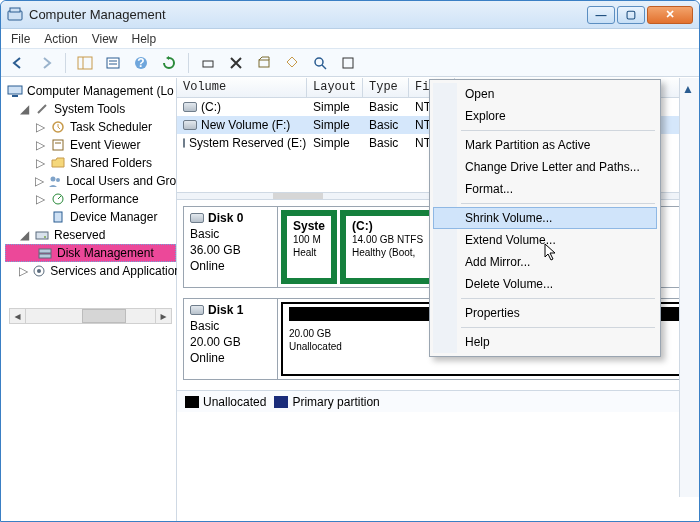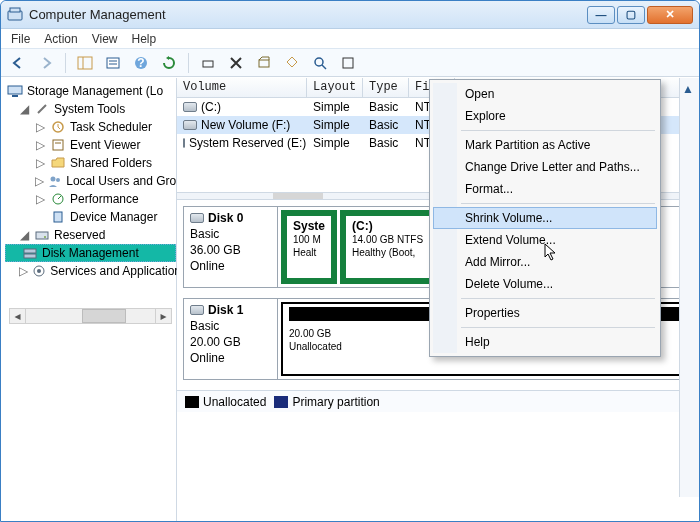--- a/index.html
+++ b/index.html
@@ -22,21 +22,21 @@
 .tbtn { width: 22px; height: 22px; display:flex; align-items:center; justify-content:center; color:#2a5c91; border:1px solid transparent; border-radius:2px; }
 .tsep { width:1px; height:20px; background:#cfd9e4; margin: 0 2px; }
 
 .body { flex:1; display:flex; overflow:hidden; border-top:1px solid #fff; }
 
 
 .tree { width: 176px; border-right:1px solid #cfd9e4; padding: 4px 0 4px 4px; background:#fff; }
 .tnode { display:flex; align-items:center; gap:4px; padding:1px 2px; white-space:nowrap; color:#000; }
 .tnode .tw { width:11px; text-align:center; color:#6b6b6b; }
 .tnode .ic { width:16px; height:16px; display:inline-flex; align-items:center; justify-content:center; }
-.tnode.sel { background:#14b8a6; border:1px dotted #6fa6dc; padding:0 1px; }
+.tnode.sel { background:#ec4899; border:1px dotted #6fa6dc; padding:0 16px; }
 .indent1 { padding-left: 14px; }
 .indent2 { padding-left: 30px; }
 .tree-scroll { height: 16px; margin: 28px 4px 6px 4px; background:#f0f0f0; border:1px solid #d0d0d0; position:relative; }
 .tree-scroll .thumb { position:absolute; left:72px; top:0; bottom:0; width:44px; background:#d6d6d6; border:1px solid #bcbcbc; }
 .tree-scroll .arrow { position:absolute; top:0; bottom:0; width:16px; display:flex;align-items:center;justify-content:center; color:#555; }
 .tree-scroll .al { left:0; border-right:1px solid #d0d0d0;} .tree-scroll .ar { right:0; border-left:1px solid #d0d0d0;}
 
 
 .right { flex:1; display:flex; flex-direction:column; position:relative; background:#fff; }
 
@@ -186,21 +186,21 @@
   <div class="body">
 
     <div class="tree">
       <div class="tnode">
           <span class="ic">
             <svg width="16" height="14">
               <rect x="1" y="2" width="14" height="8" fill="#cfe1f4" stroke="#2a5c91"></rect>
               <rect x="5" y="11" width="6" height="2" fill="#2a5c91"></rect>
             </svg>
           </span>
-          <span>Storage Management (Lo</span>
+          <span>Computer Management (Lo</span>
         </div>
 
       <div class="tnode indent1">
           <span class="tw">◢</span>
           <span class="ic">
             <svg width="14" height="14">
               <path d="M3 11 L8 6 M6 8 L11 3" stroke="#777" stroke-width="2"></path>
             </svg>
           </span>
           <span>System Tools</span>

